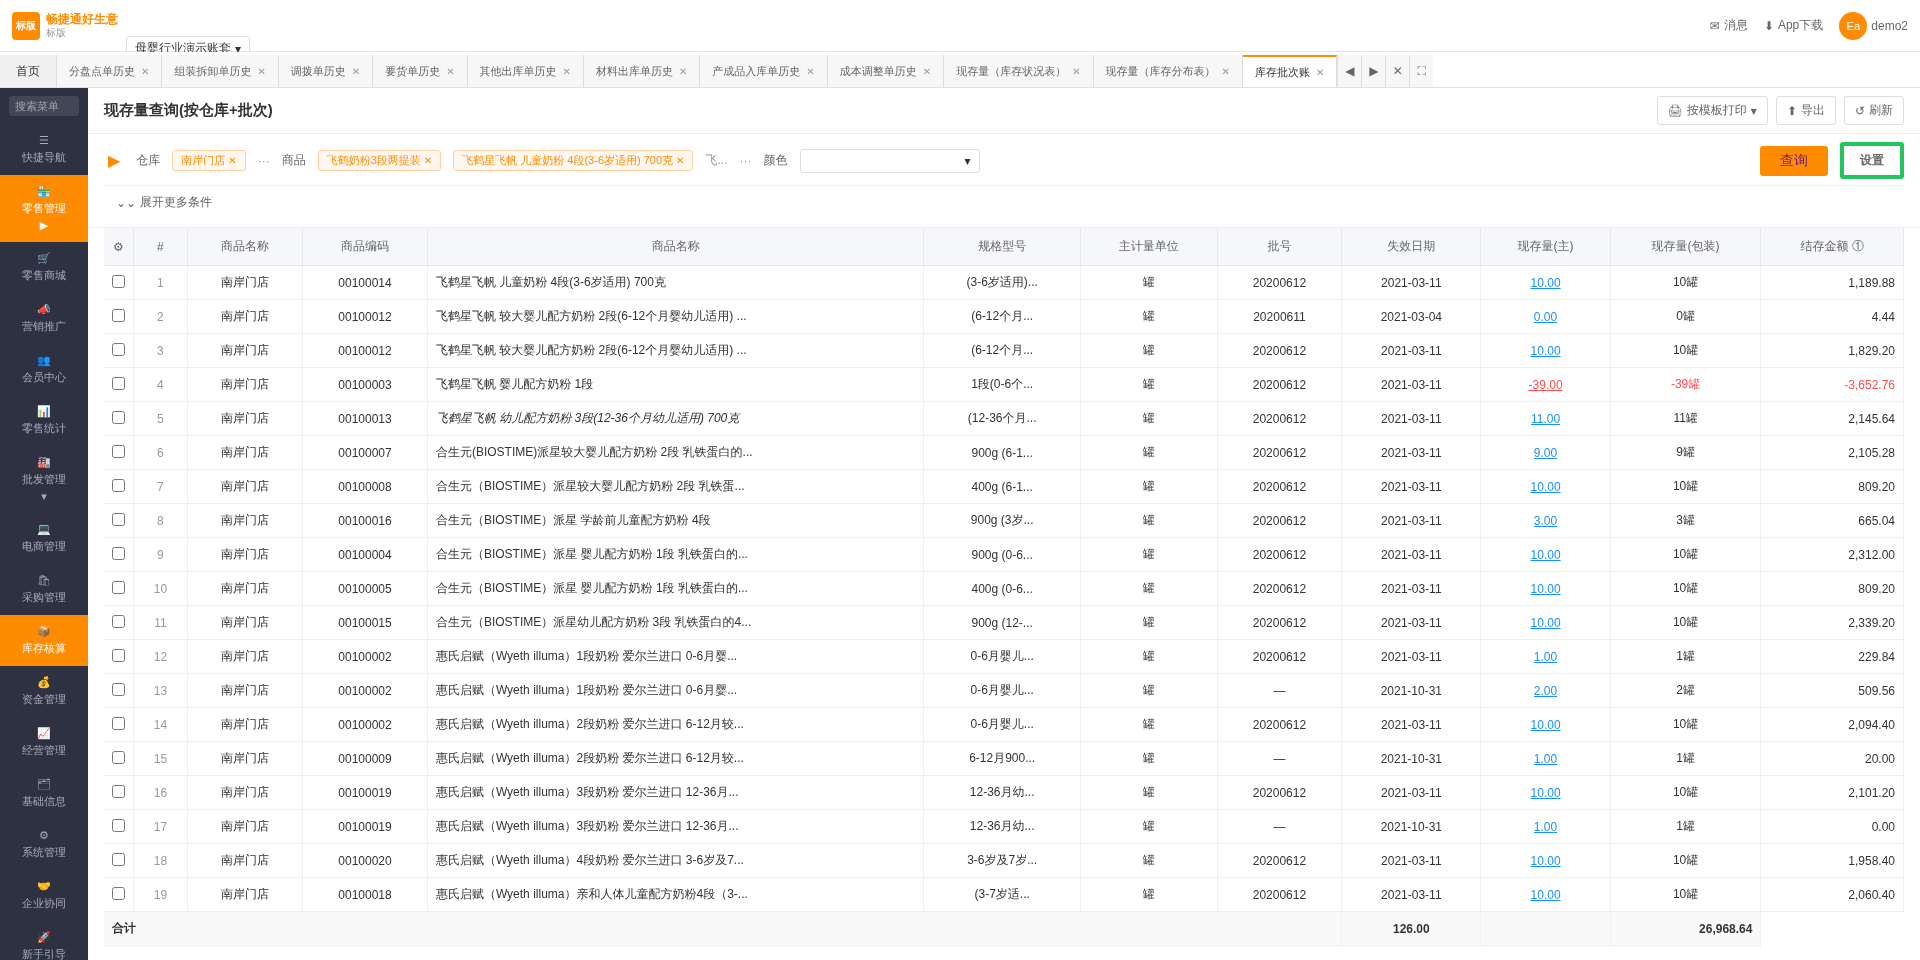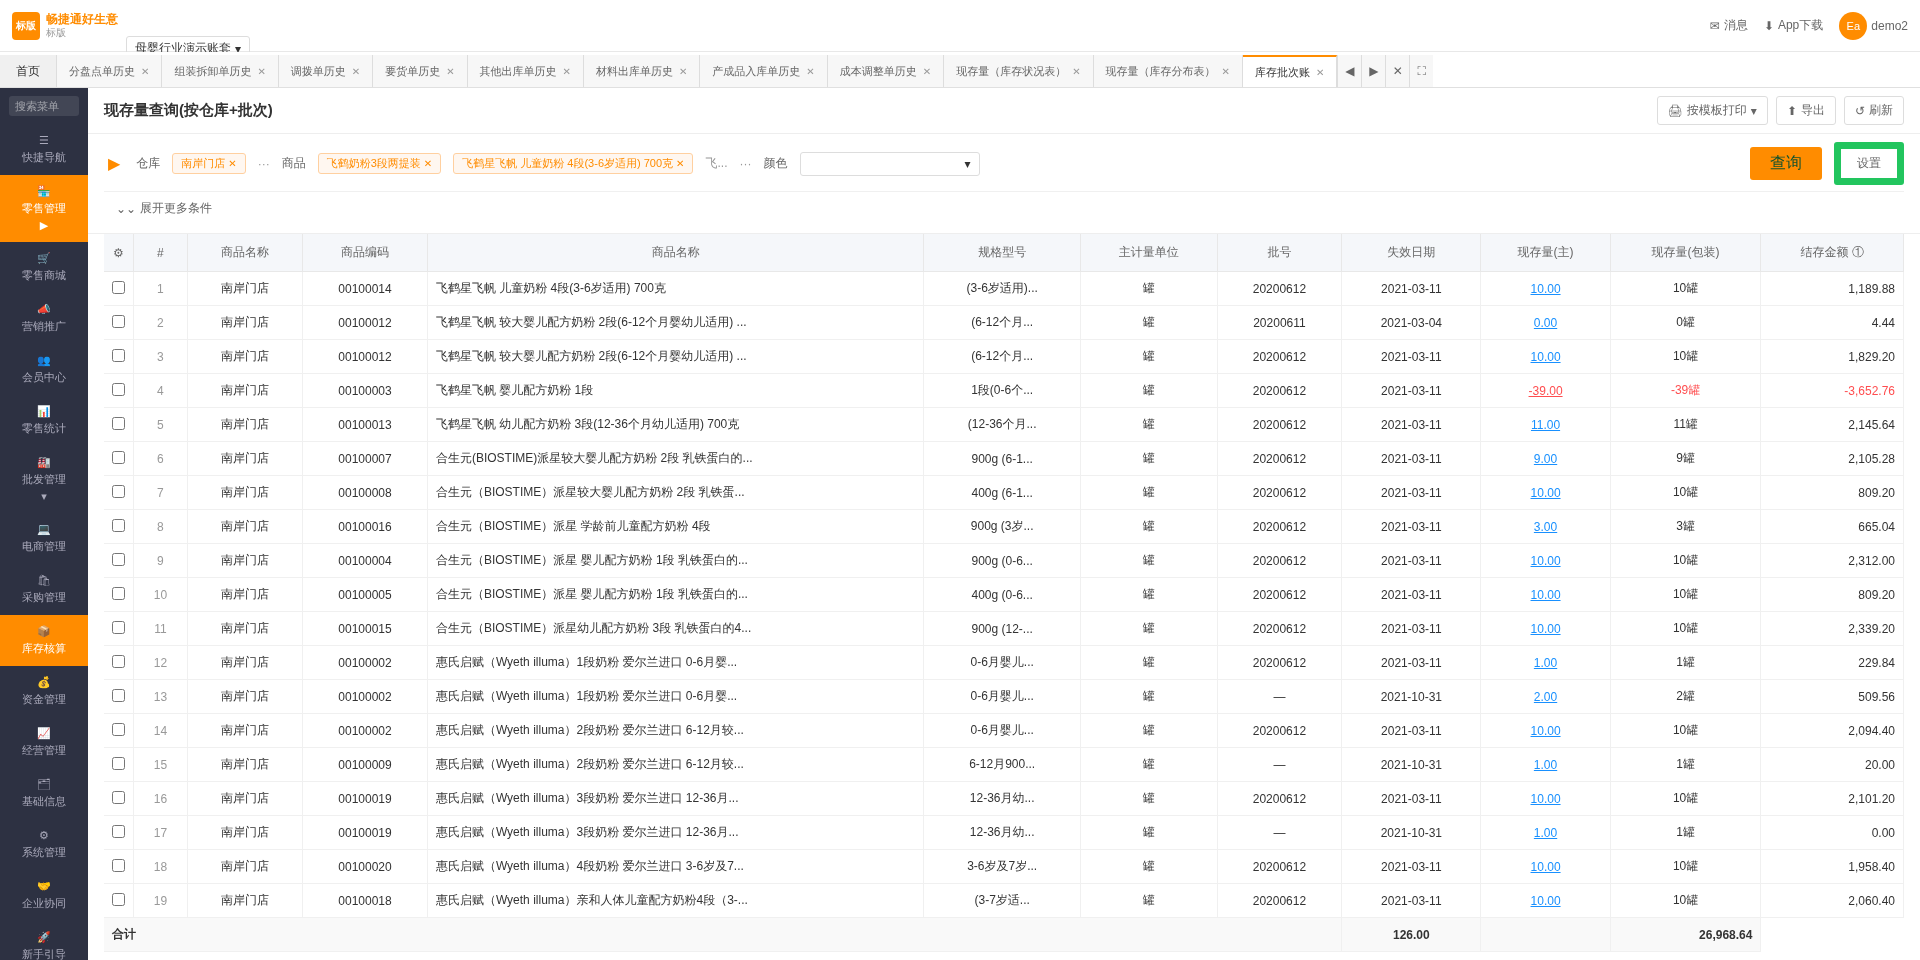--- a/index.html
+++ b/index.html
@@ -46,22 +46,22 @@
     .btn-refresh { display: flex; align-items: center; gap: 4px; padding: 5px 10px; border: 1px solid #ddd; border-radius: 3px; cursor: pointer; font-size: 12px; color: #666; background: #fff; }
 
     
     .filter-area { background: #fff; padding: 8px 16px; border-bottom: 1px solid #eee; flex-shrink: 0; }
     .filter-row { display: flex; align-items: center; gap: 12px; margin-bottom: 6px; }
     .filter-label { color: #666; font-size: 12px; white-space: nowrap; }
     .filter-tag { display: flex; align-items: center; gap: 3px; background: #fff7f0; border: 1px solid #ffd0a0; border-radius: 3px; padding: 2px 8px; font-size: 11px; color: #ff8c00; }
     .filter-tag-close { color: #ff8c00; cursor: pointer; font-size: 10px; }
     .filter-more { color: #999; font-size: 12px; cursor: pointer; }
     .expand-btn { display: flex; align-items: center; gap: 4px; color: #666; cursor: pointer; font-size: 12px; margin: 0 auto; padding: 4px 12px; }
-    .btn-query { background: #ff8c00; color: #14532d; border: none; border-radius: 3px; padding: 6px 20px; font-size: 16px; cursor: pointer; }
-    .btn-setting { background: #fff; color: #666; border: 7px solid #22c55e; border-radius: 3px; padding: 6px 16px; font-size: 12px; cursor: pointer; }
+    .btn-query { background: #ff8c00; color: #701a75; border: none; border-radius: 3px; padding: 6px 20px; font-size: 14px; cursor: pointer; }
+    .btn-setting { background: #fff; color: #666; border: 4px solid #22c55e; border-radius: 3px; padding: 6px 16px; font-size: 12px; cursor: pointer; font-weight: bold; }
     .color-input { border: 1px solid #ddd; border-radius: 3px; padding: 4px 8px; min-width: 200px; display: flex; align-items: center; justify-content: space-between; }
     .expand-more-bar { text-align: center; padding: 4px 0; border-top: 1px solid #f0f0f0; margin-top: 4px; }
 
     
     .table-area { flex: 1; overflow: auto; background: #fff; padding: 0 16px; }
     table { width: 100%; border-collapse: collapse; font-size: 12px; }
     thead tr { background: #f5f7fa; }
     th { padding: 10px 8px; text-align: center; color: #666; font-weight: normal; border-bottom: 1px solid #e8e8e8; border-right: 1px solid #e8e8e8; white-space: nowrap; position: sticky; top: 0; background: #f5f7fa; z-index: 1; }
     td { padding: 8px 8px; text-align: center; border-bottom: 1px solid #f0f0f0; border-right: 1px solid #f0f0f0; }
     .td-link { color: #1890ff; text-decoration: underline; cursor: pointer; }
@@ -383,21 +383,21 @@
       <td>2021-03-11</td>
       <td class="td-link td-red">-39.00</td>
       <td class="td-red">-39罐</td>
       <td class="td-right td-red">-3,652.76</td>
     </tr>
             <tr>
       <td><input type="checkbox" style=""></td>
       <td class="row-num">5</td>
       <td>南岸门店</td>
       <td>00100013</td>
-      <td class="td-left" style="max-width:280px;overflow:hidden;text-overflow:ellipsis;white-space:nowrap;">飞鹤星飞帆 幼儿配方奶粉 3段(12-36个月幼儿适用) 700克</td>
+      <td class="td-left" style="max-width:280px;overflow:hidden;text-overflow:ellipsis;white-space:nowrap;font-style:italic;">飞鹤星飞帆 幼儿配方奶粉 3段(12-36个月幼儿适用) 700克</td>
       <td>(12-36个月...</td>
       <td>罐</td>
       <td>20200612</td>
       <td>2021-03-11</td>
       <td class="td-link">11.00</td>
       <td class="">11罐</td>
       <td class="td-right">2,145.64</td>
     </tr>
             <tr>
       <td><input type="checkbox" style=""></td>

